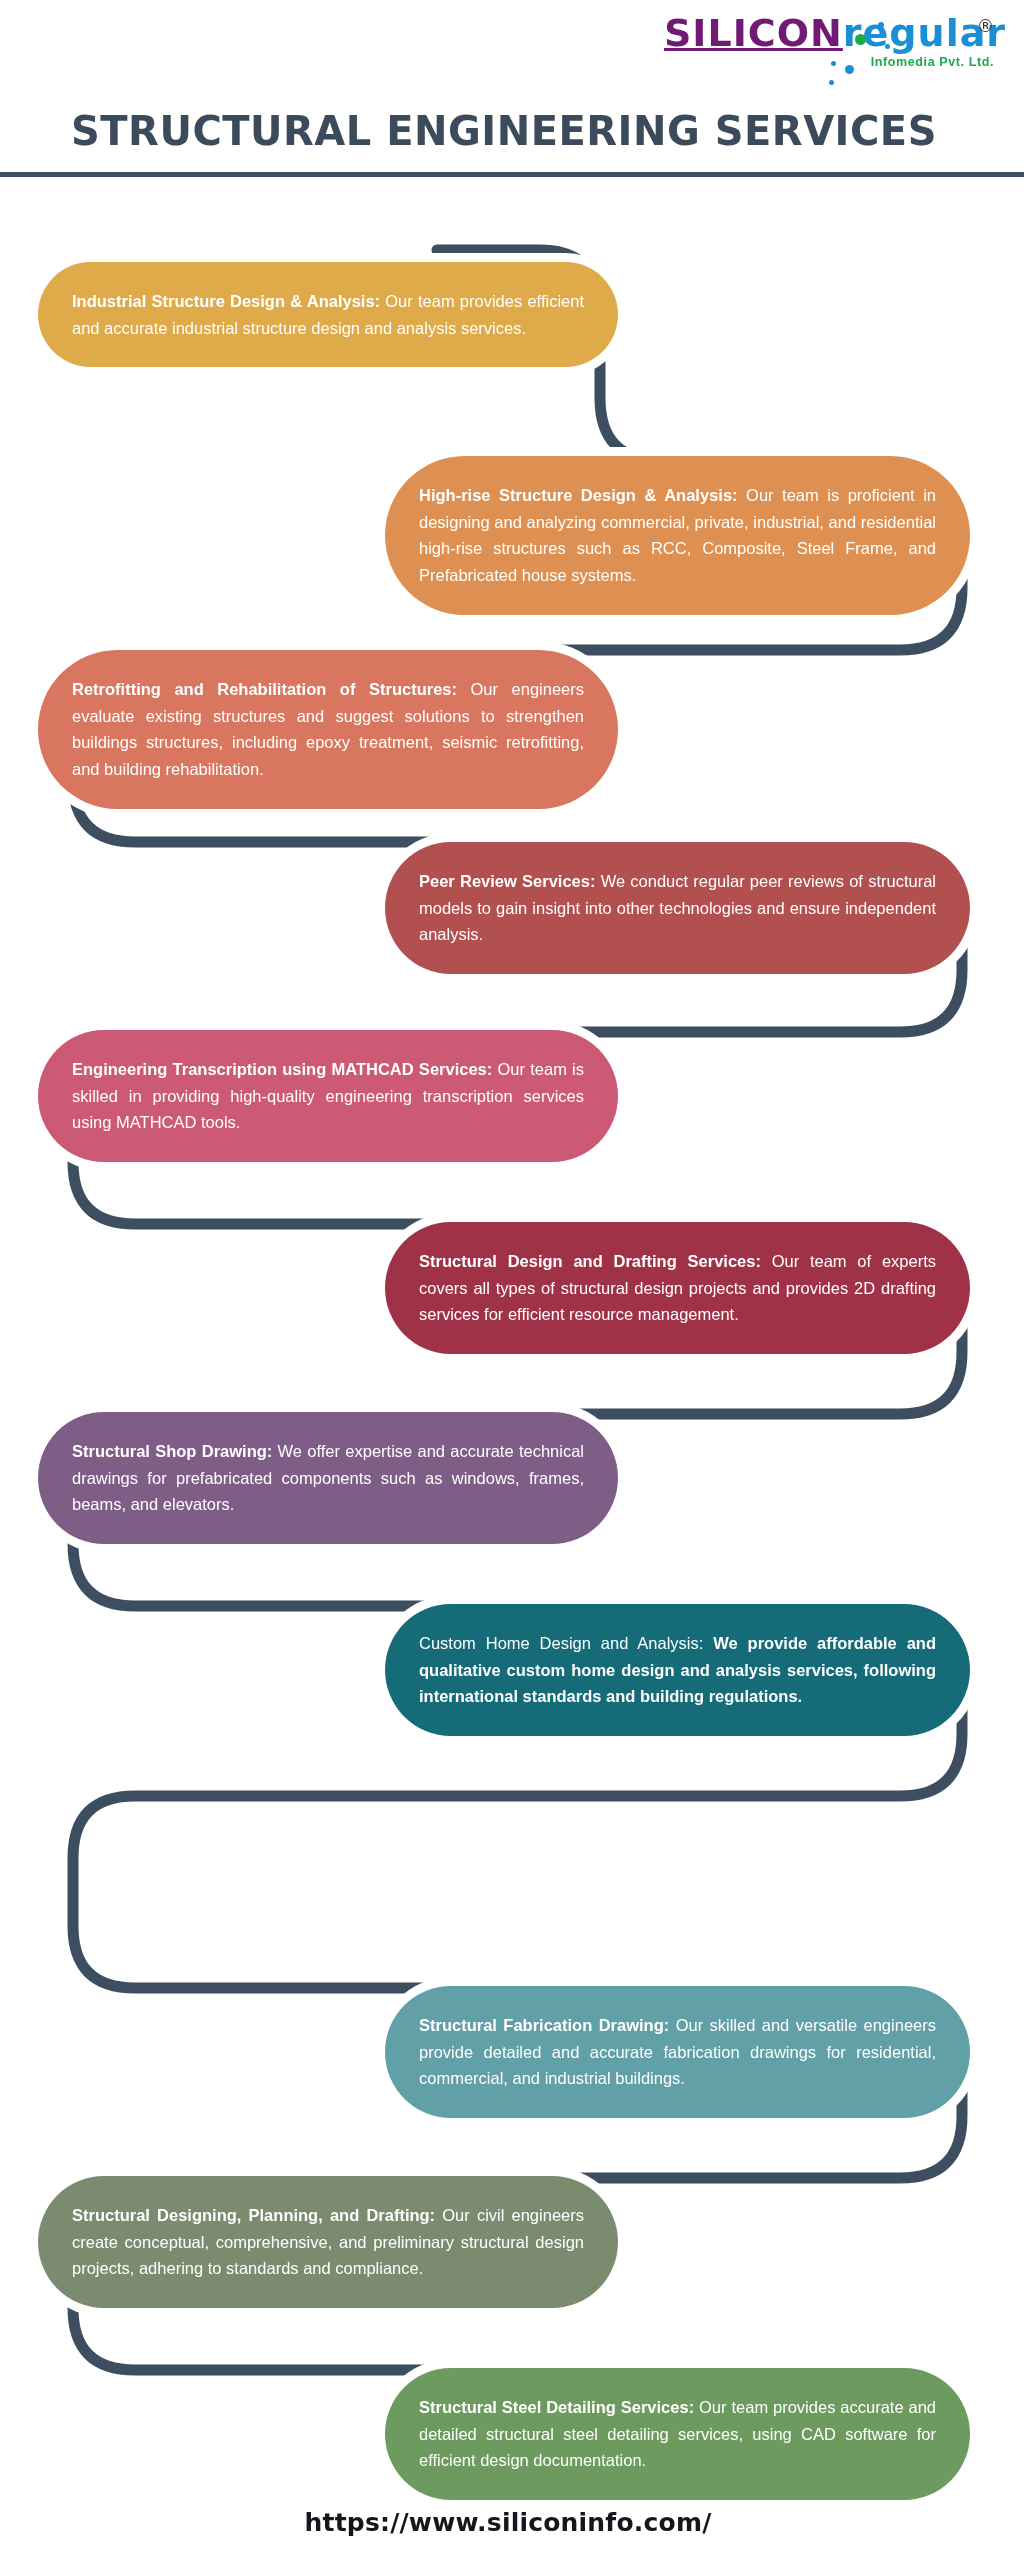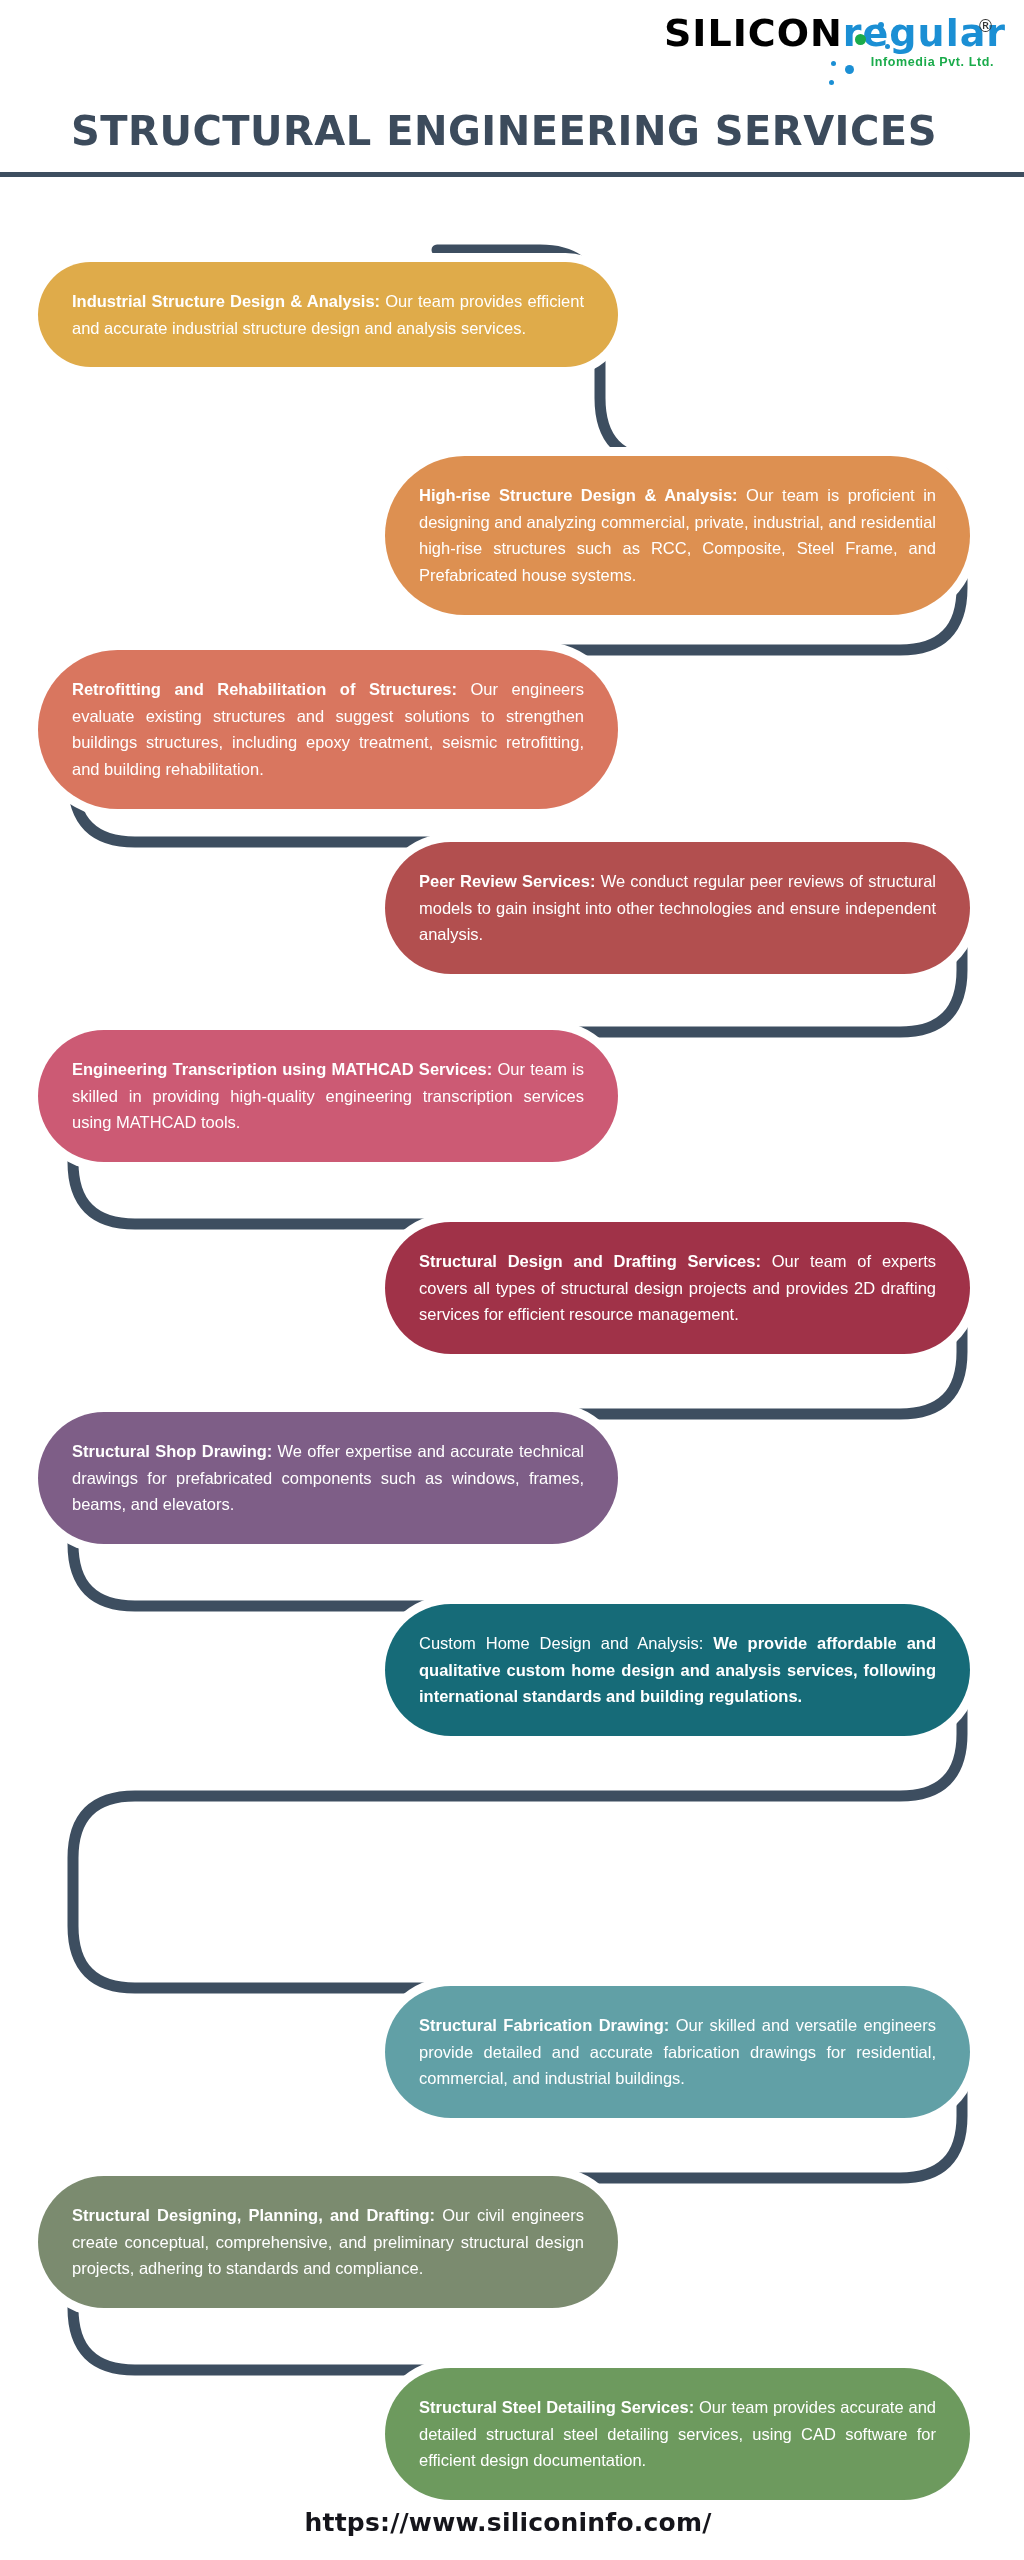--- a/index.html
+++ b/index.html
@@ -27,21 +27,21 @@
     text-align: right;
   }
   .logo-wordmark {
     font-family: "DejaVu Sans", sans-serif;
     font-size: 38px;
     font-weight: bold;
     letter-spacing: 1px;
     line-height: 1;
     white-space: nowrap;
   }
-  .logo-silicon { color: #000000; }
+  .logo-silicon { color: #701a75; text-decoration: underline; }
   .logo-valley  { color: #1b8fd4; }
   .logo-sub {
     font-family: "Liberation Sans", sans-serif;
     font-size: 12.5px;
     font-weight: bold;
     color: #1aab4b;
     letter-spacing: 0.6px;
     margin-top: 3px;
   }
   .logo-reg {

